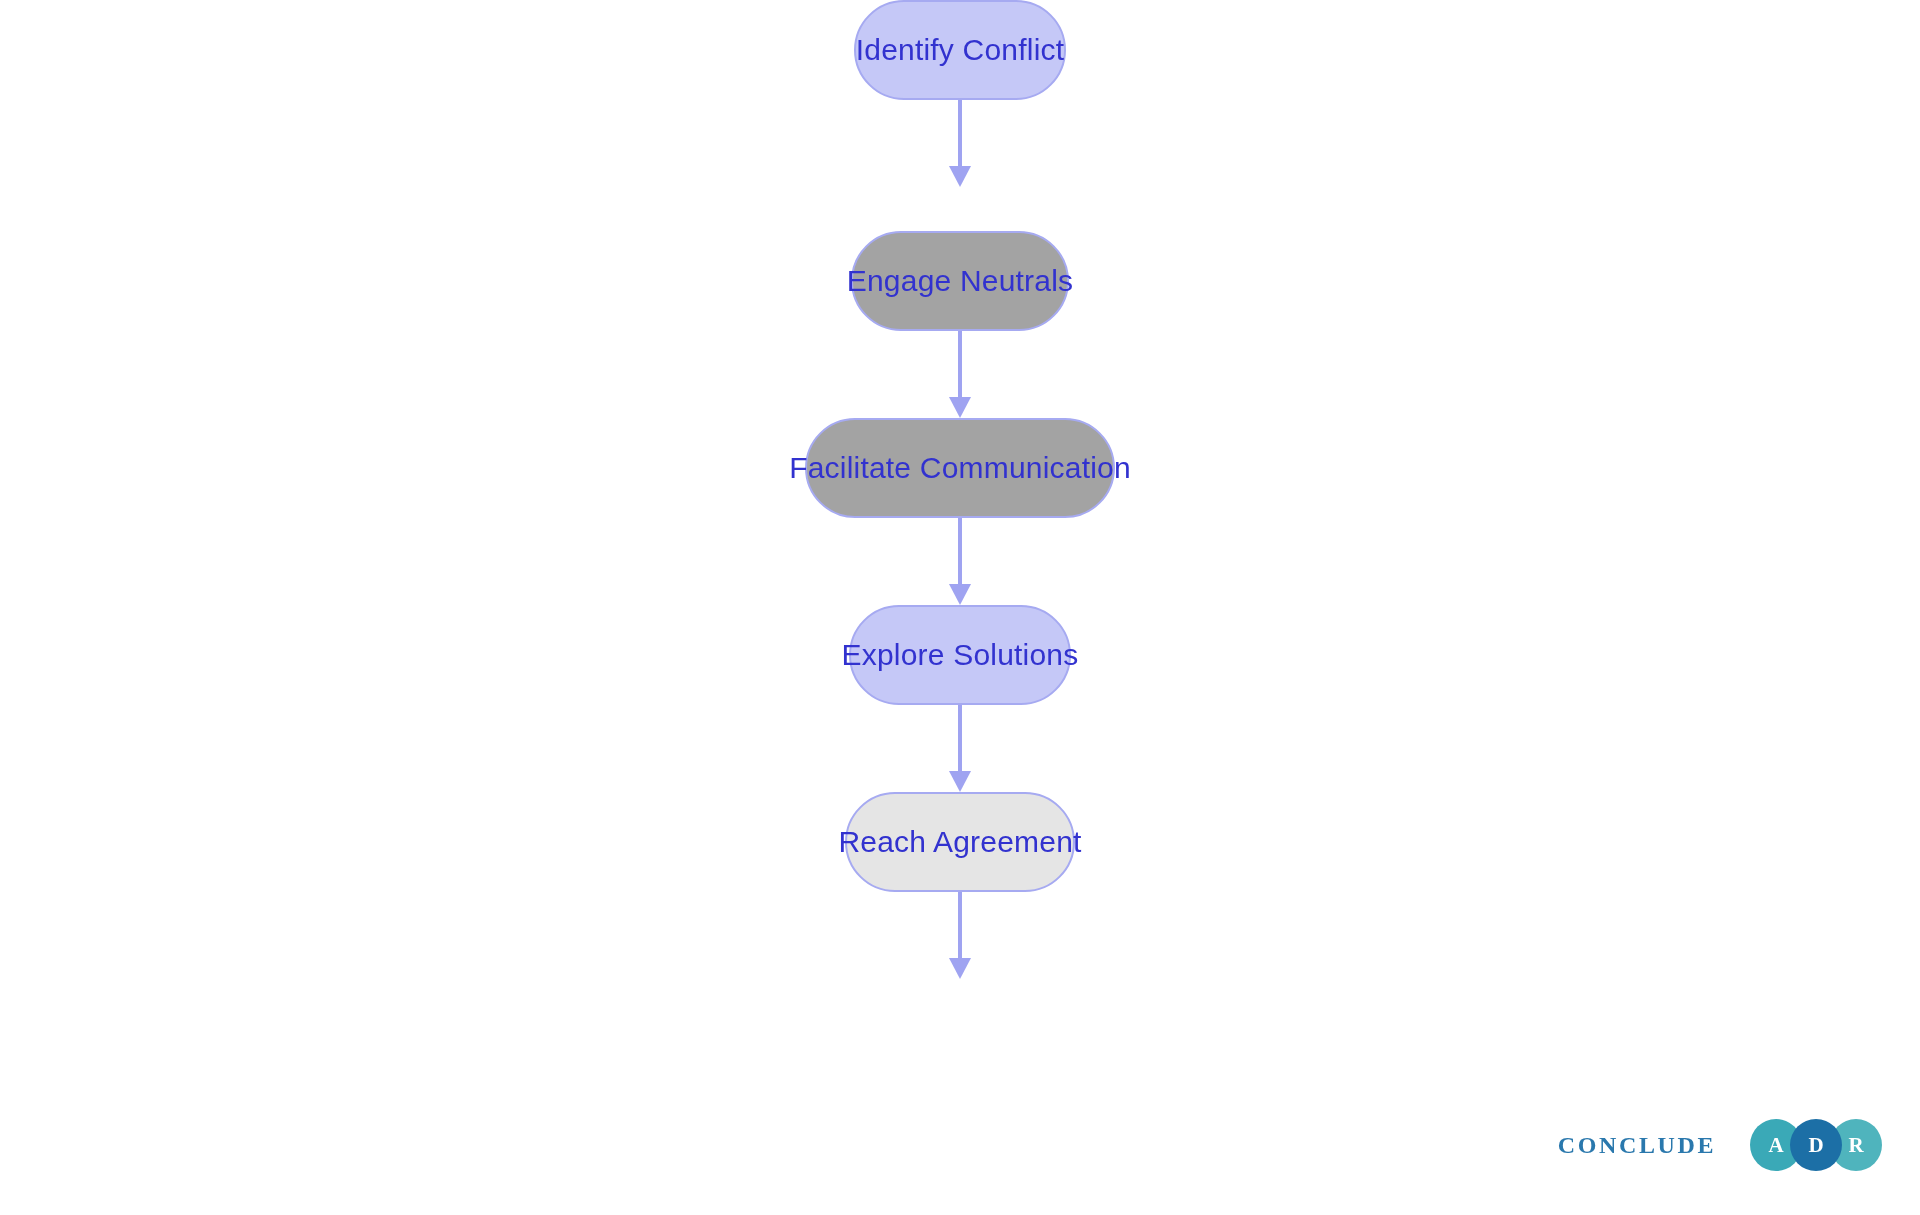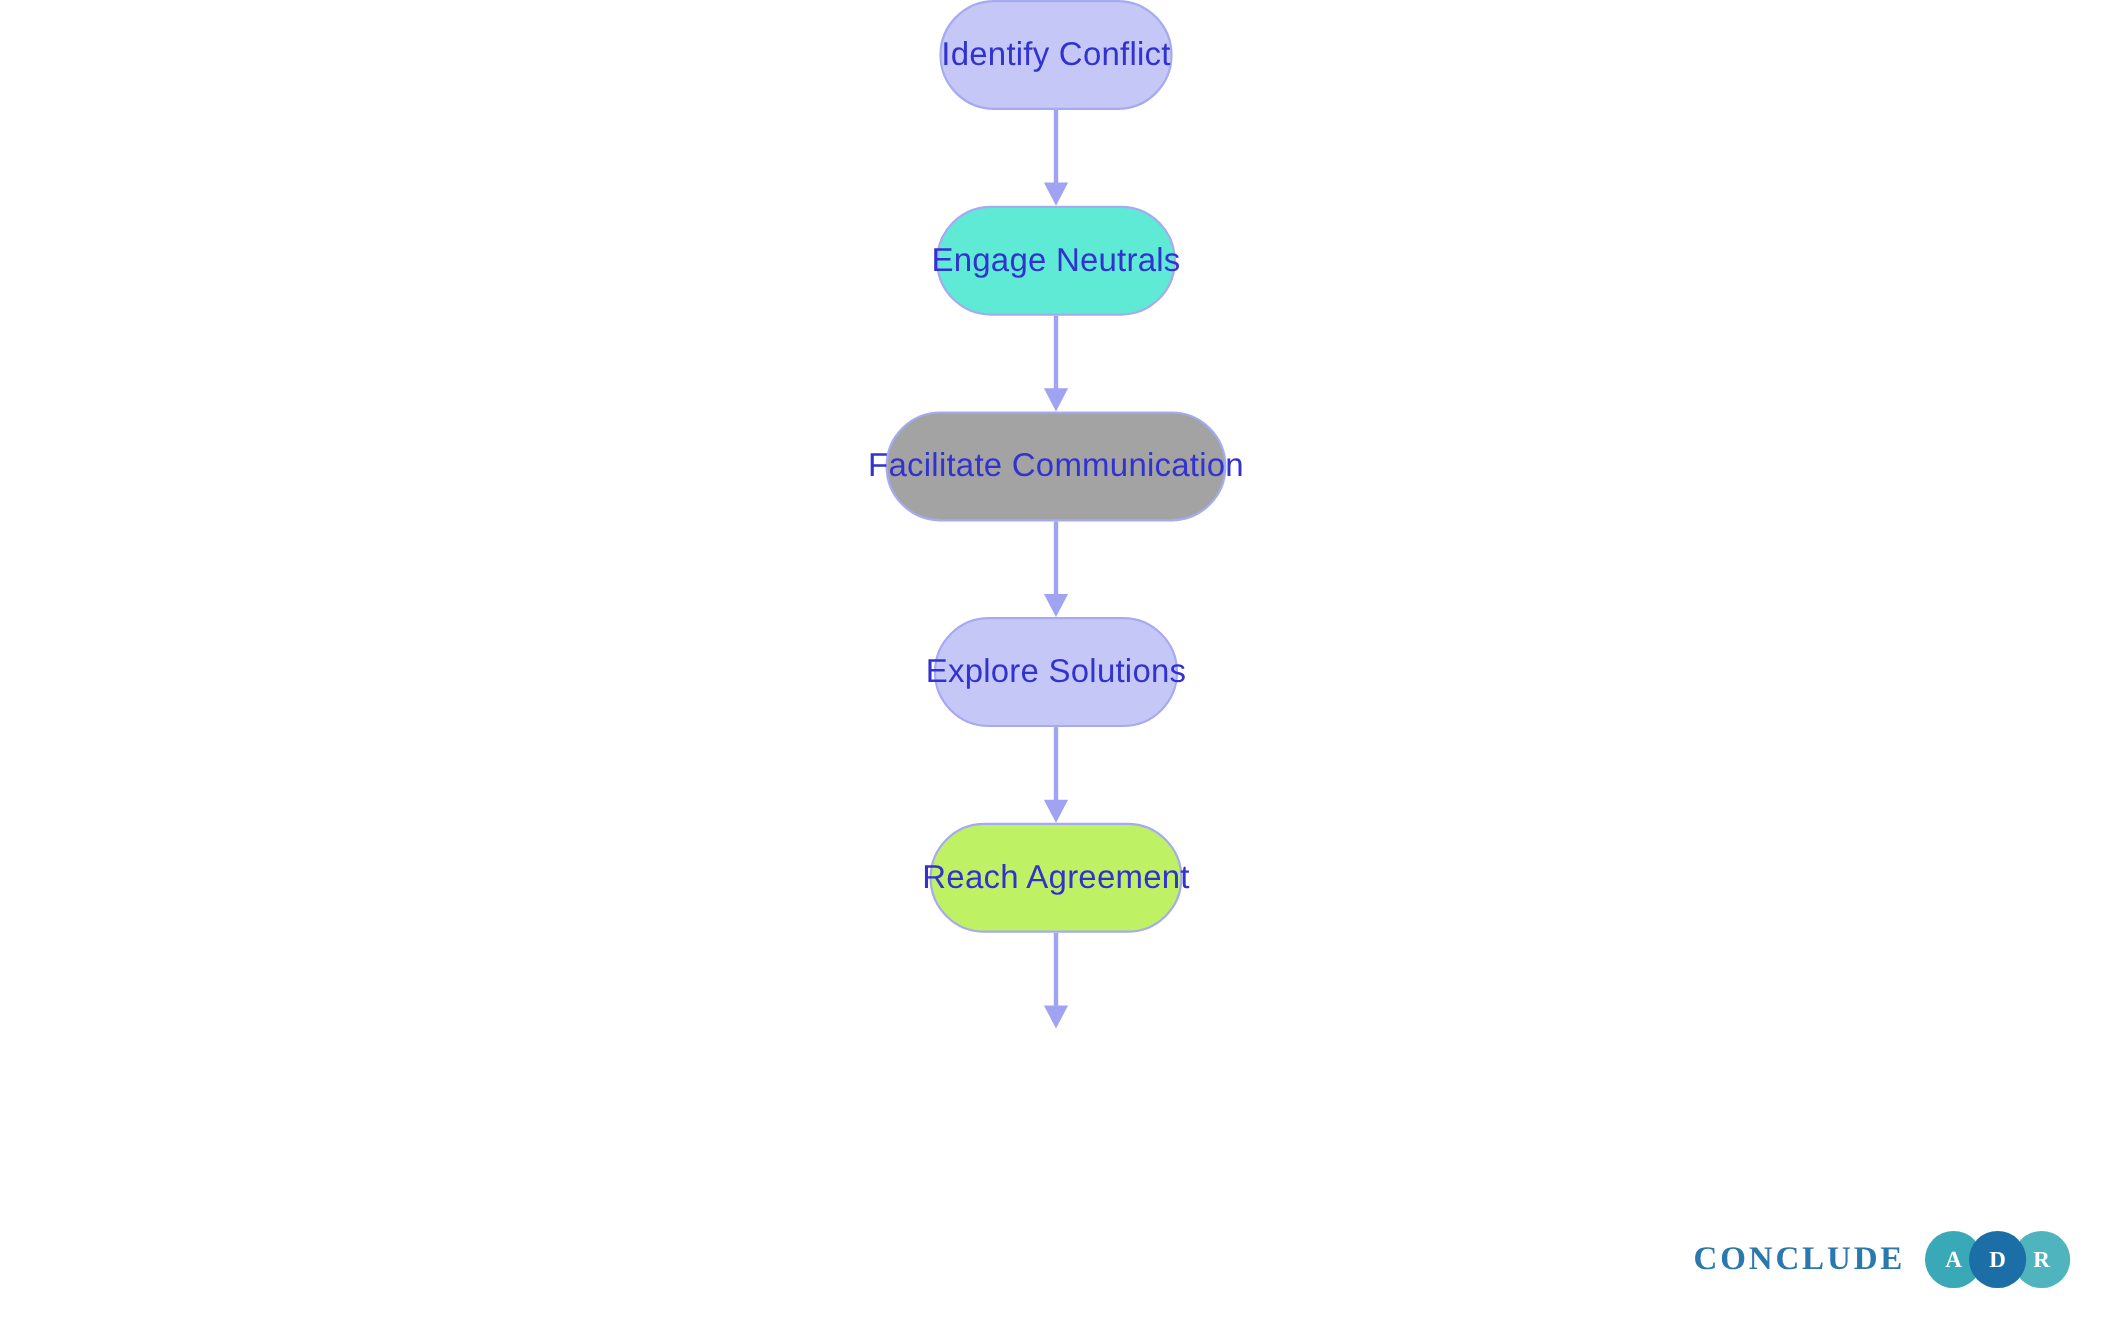--- a/index.html
+++ b/index.html
@@ -80,24 +80,24 @@
   #logo {
     position: absolute;
     right: 38px;
     bottom: 44px;
     display: flex;
     align-items: center;
   }
   #logo .wordmark {
     font-family: "Liberation Serif", serif;
     font-weight: 700;
-    font-size: 30px;
+    font-size: 24px;
     letter-spacing: 2.6px;
     color: #2a78ad;
-    margin-right: 18px;
+    margin-right: 34px;
   }
   #logo .dots {
     position: relative;
     display: flex;
     align-items: center;
     height: 52px;
   }
   #logo .dot {
     width: 52px;
     height: 52px;
@@ -122,21 +122,21 @@
 
     <div class="node" style="width: 212px; background: rgb(197, 200, 247); border-color: rgb(166, 170, 241); color: rgb(50, 50, 207);">
       <span>Identify Conflict</span>
     </div>
 
     <div class="connector">
       <span class="line" style="background: rgb(159, 163, 241);"></span>
       <span class="head" style="border-top-color: rgb(159, 163, 241);"></span>
     </div>
 
-    <div class="node" style="width: 218px; background: #5eead4; border-color: rgb(166, 170, 241); color: rgb(50, 50, 207);">
+    <div class="node" style="width: 218px; background: #a3a3a3; border-color: rgb(166, 170, 241); color: rgb(50, 50, 207); margin-top: 44px;">
       <span>Engage Neutrals</span>
     </div>
 
     <div class="connector">
       <span class="line" style="background: rgb(159, 163, 241);"></span>
       <span class="head" style="border-top-color: rgb(159, 163, 241);"></span>
     </div>
 
     <div class="node" style="width: 310px; background: #a3a3a3; border-color: rgb(166, 170, 241); color: rgb(50, 50, 207);">
       <span>Facilitate Communication</span>
@@ -149,21 +149,21 @@
 
     <div class="node" style="width: 222px; background: rgb(197, 200, 247); border-color: rgb(166, 170, 241); color: rgb(50, 50, 207); align-items: center;">
       <span>Explore Solutions</span>
     </div>
 
     <div class="connector">
       <span class="line" style="background: rgb(159, 163, 241);"></span>
       <span class="head" style="border-top-color: rgb(159, 163, 241);"></span>
     </div>
 
-    <div class="node" style="width: 230px; background: #bef264; border-color: rgb(166, 170, 241); color: rgb(50, 50, 207);">
+    <div class="node" style="width: 230px; background: #e5e5e5; border-color: rgb(166, 170, 241); color: rgb(50, 50, 207);">
       <span>Reach Agreement</span>
     </div>
 
     <div class="connector">
       <span class="line" style="background: rgb(159, 163, 241);"></span>
       <span class="head" style="border-top-color: rgb(159, 163, 241);"></span>
     </div>
 
 
   </div>

